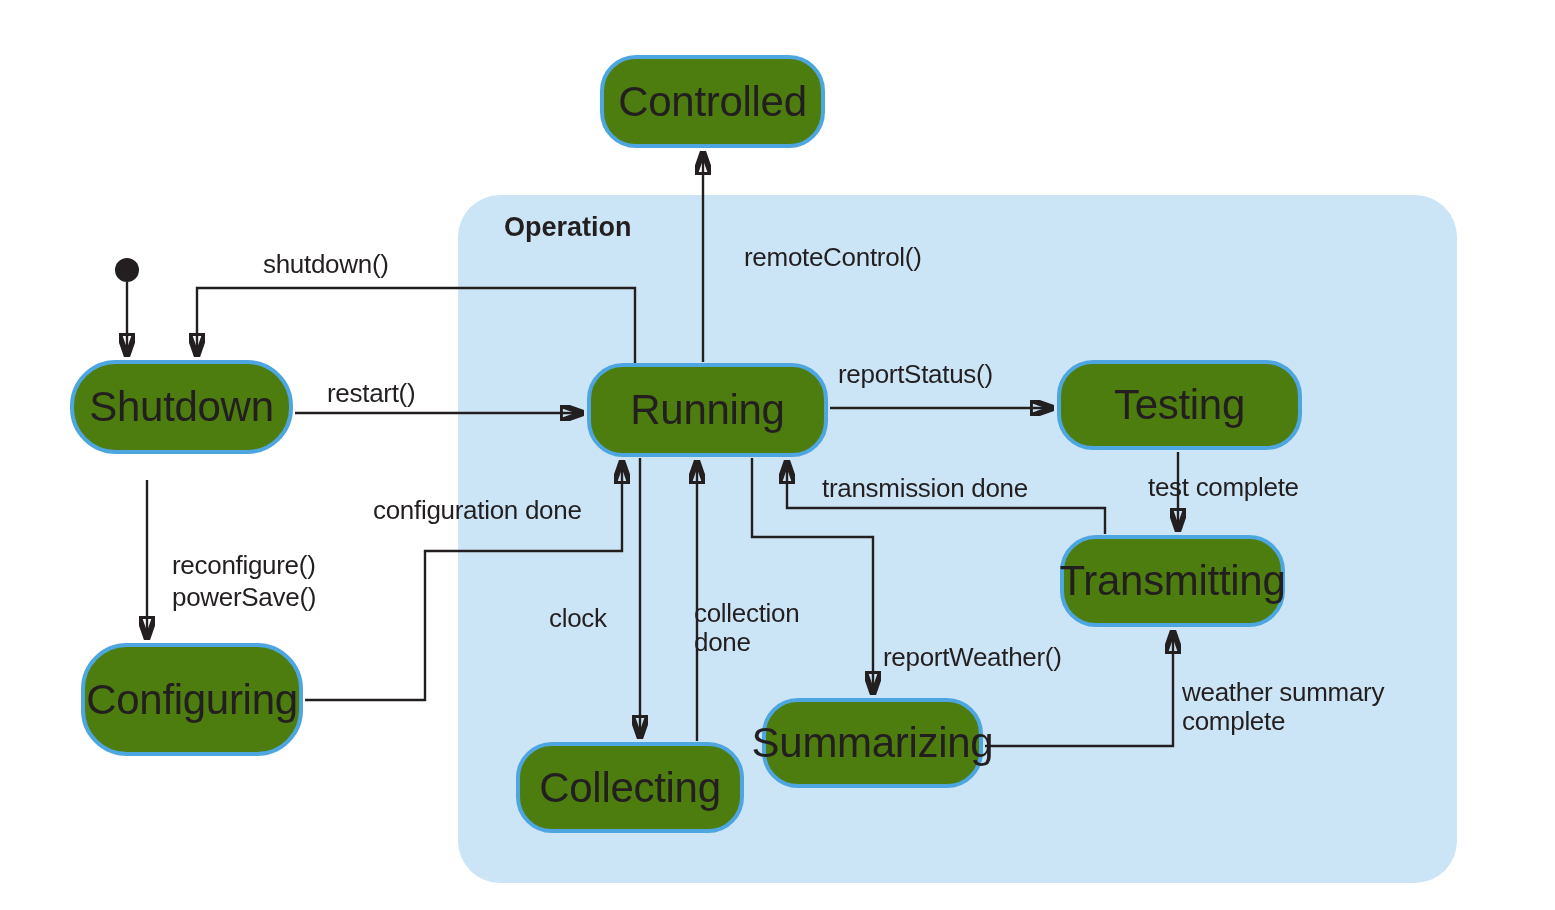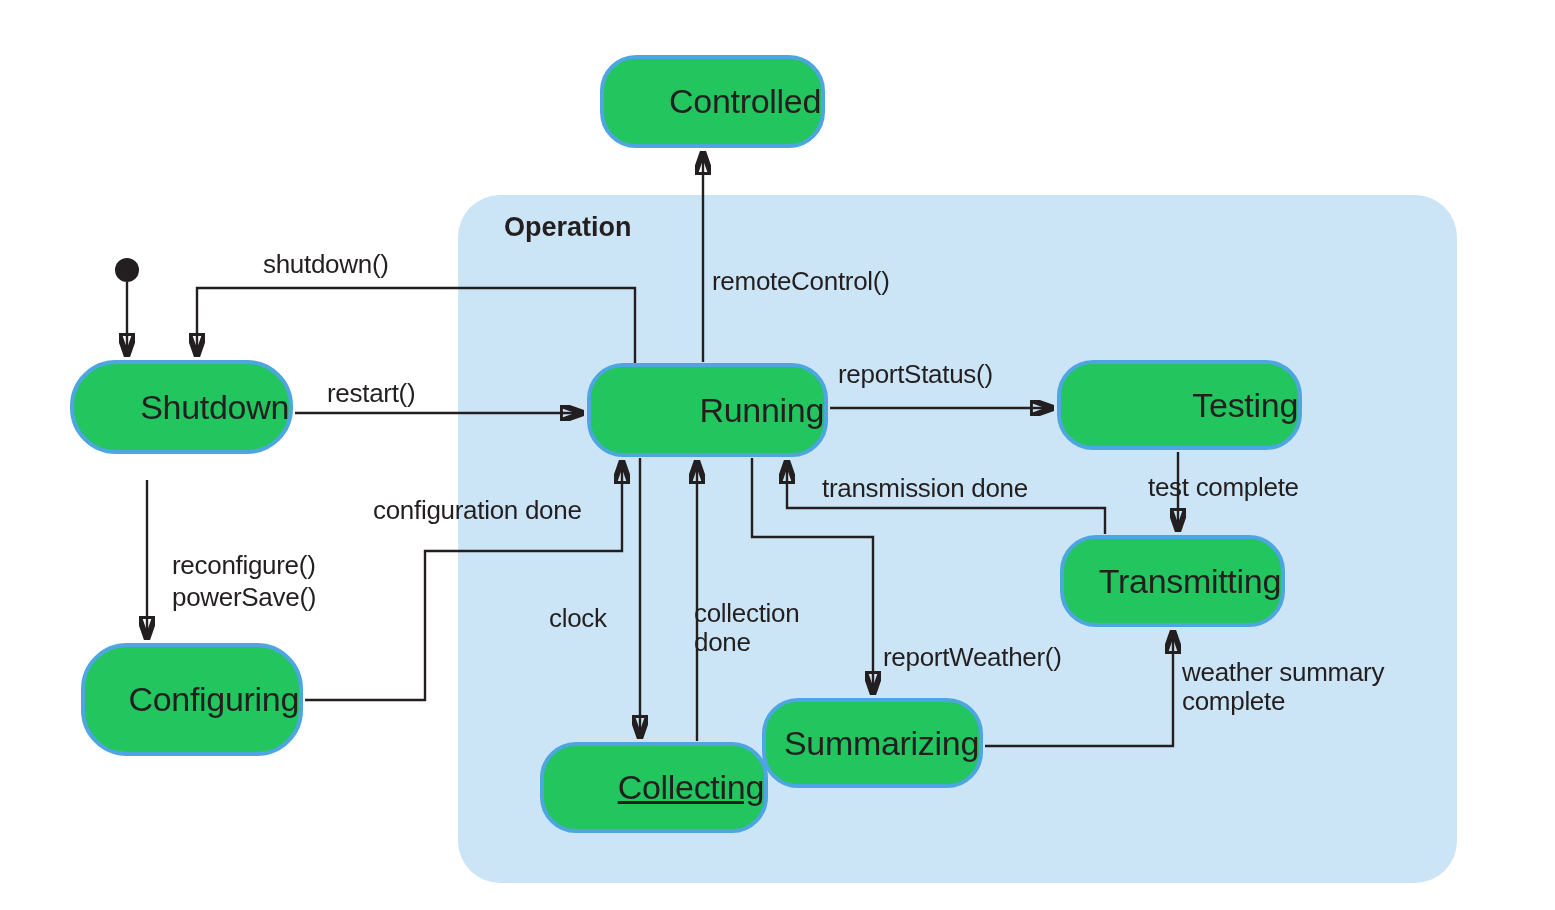--- a/index.html
+++ b/index.html
@@ -25,56 +25,56 @@
   .region-label{
     position:absolute;
     left:504px;top:212px;
     font-size:27px;font-weight:bold;
     color:var(--ink);
   }
   .wires{position:absolute;left:0;top:0;}
   .wires path{stroke:var(--ink);stroke-width:2.4;fill:none;}
   .state{
     position:absolute;
-    background:#22c55e;
+    background:#4d7c0f;
     border:4px solid var(--blue);
-    display:flex;align-items:center;justify-content:flex-end;
-    font-size:34px;letter-spacing:-0.3px;
+    display:flex;align-items:center;justify-content:center;
+    font-size:42px;letter-spacing:-0.3px;
     color:var(--ink);
     box-sizing:border-box;
     border-radius:36px;
   }
   .s-controlled{left:600px;top:55px;width:225px;height:93px;}
   .s-shutdown{left:70px;top:360px;width:223px;height:94px;border-radius:46px;}
   .s-running{left:587px;top:363px;width:241px;height:94px;}
   .s-testing{left:1057px;top:360px;width:245px;height:90px;}
   .s-transmitting{left:1060px;top:535px;width:225px;height:92px;}
   .s-summarizing{left:762px;top:698px;width:221px;height:90px;}
-  .s-collecting{left:540px;top:742px;width:228px;height:91px;text-decoration:underline;}
+  .s-collecting{left:516px;top:742px;width:228px;height:91px;}
   .s-configuring{left:81px;top:643px;width:222px;height:113px;border-radius:46px;}
   .tlabel{
     position:absolute;
     font-size:26px;letter-spacing:-0.3px;
     line-height:1.12;
     white-space:pre-line;
     color:var(--ink);
   }
   .l-shutdown{left:263px;top:250px;}
   .l-restart{left:327px;top:379px;}
   .l-reconfigure{left:172px;top:551px;}
   .l-powersave{left:172px;top:583px;}
   .l-configdone{left:373px;top:496px;}
   .l-clock{left:549px;top:604px;}
   .l-collectiondone{left:694px;top:599px;}
-  .l-remotecontrol{left:712px;top:243px;margin-top:24px;}
+  .l-remotecontrol{left:744px;top:243px;}
   .l-reportstatus{left:838px;top:360px;}
   .l-testcomplete{left:1148px;top:473px;}
   .l-transmissiondone{left:822px;top:474px;}
   .l-reportweather{left:883px;top:643px;}
-  .l-weathersummary{left:1182px;top:658px;}
+  .l-weathersummary{left:1182px;top:678px;}
 </style>
 </head>
 <body>
 
 <div class="canvas">
 
   <div class="region"></div>
   <div class="region-label">Operation</div>
 
   <svg class="wires" width="1555" height="910" viewBox="0 0 1555 910" xmlns="http://www.w3.org/2000/svg">

